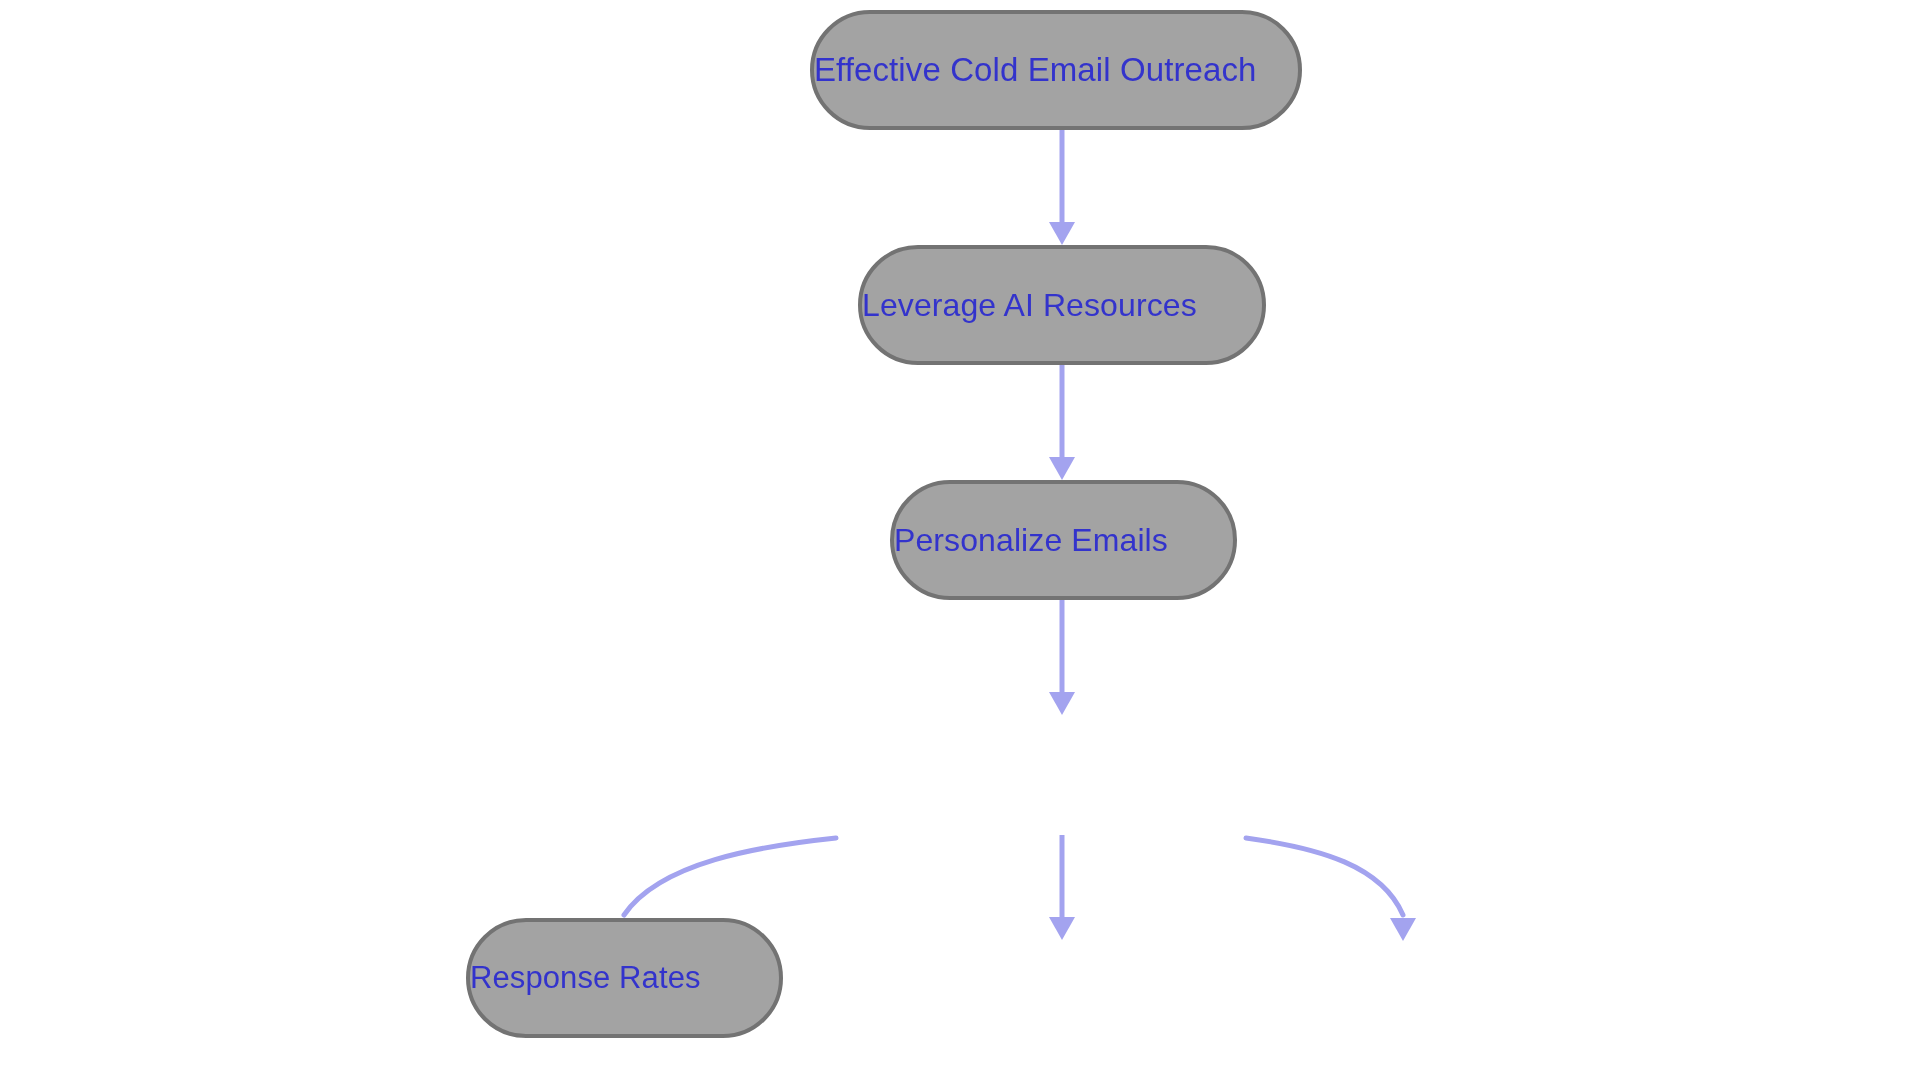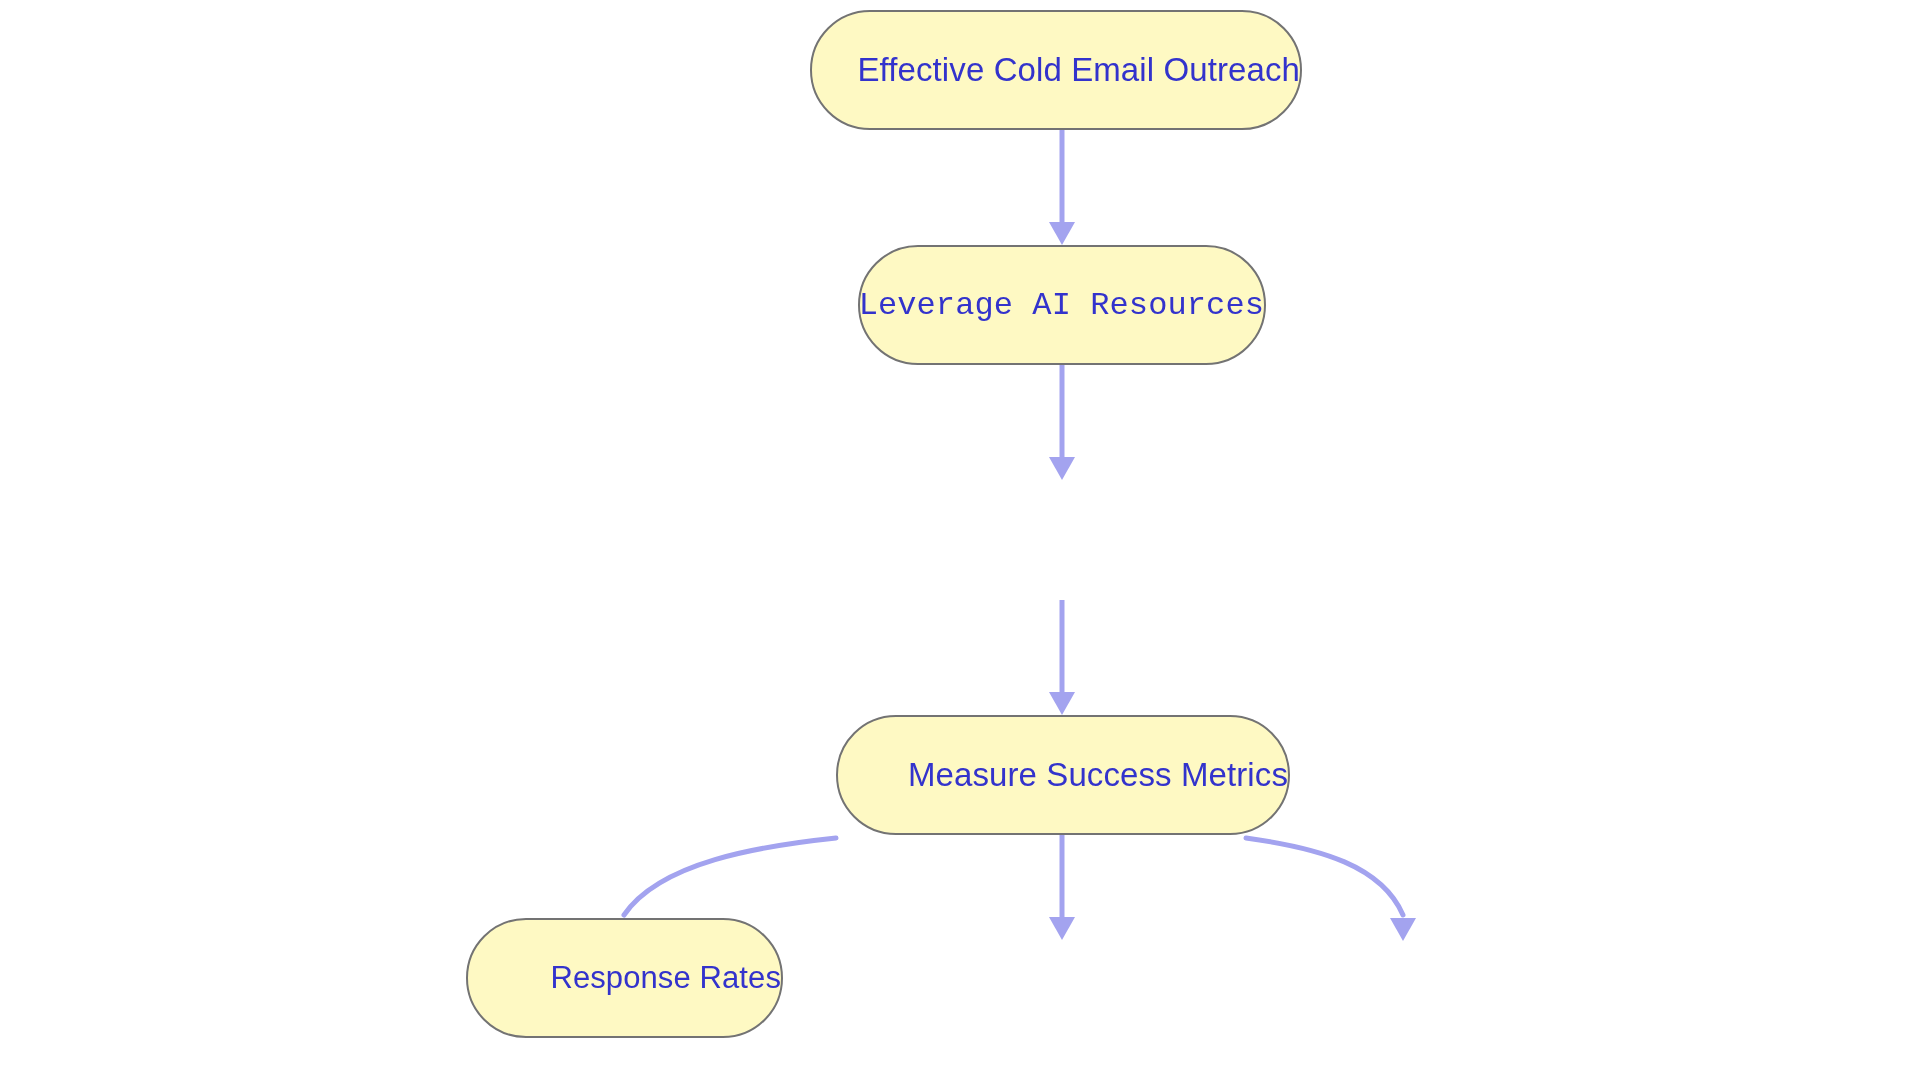--- a/index.html
+++ b/index.html
@@ -22,37 +22,37 @@
     position: absolute;
     left: 0;
     top: 0;
     width: 1920px;
     height: 1083px;
     pointer-events: none;
   }
   .node {
     position: absolute;
     box-sizing: border-box;
-    background: #fef9c3;
-    border: 2px solid #737373;
+    background: #a3a3a3;
+    border: 4px solid #737373;
     border-radius: 999px;
     display: flex;
     align-items: center;
-    justify-content: flex-end;
+    justify-content: flex-start;
     text-align: center;
   }
   .node-label {
     color: #3333cc;
     font-family: "Liberation Sans", sans-serif;
     font-weight: 400;
     white-space: nowrap;
     letter-spacing: 0.1px;
   }
   .node.size-lg .node-label { font-size: 33px; }
-  .node.size-md .node-label { font-size: 32px; font-family: Liberation Mono, monospace; }
+  .node.size-md .node-label { font-size: 32px; }
   .node.size-sm .node-label { font-size: 31px; }
 </style>
 </head>
 <body>
 
 <div id="canvas">
 
   <svg id="edge-layer" viewBox="0 0 1920 1083" width="1920" height="1083" xmlns="http://www.w3.org/2000/svg">
 
     <g>
@@ -87,24 +87,24 @@
   </svg>
 
   <div class="node size-lg" style="left:810px; top:10px; width:492px; height:120px;">
     <span class="node-label">Effective Cold Email Outreach</span>
   </div>
 
   <div class="node size-md" style="left:858px; top:245px; width:408px; height:120px;">
     <span class="node-label">Leverage AI Resources</span>
   </div>
 
+  <div class="node size-md" style="left:890px; top:480px; width:347px; height:120px;">
+    <span class="node-label">Personalize Emails</span>
+  </div>
 
-  <div class="node size-lg" style="left:836px; top:715px; width:454px; height:120px;">
-    <span class="node-label">Measure Success Metrics</span>
-  </div>
 
   <div class="node size-sm" style="left:466px; top:910px; width:317px; height:120px;margin-top:8px;">
     <span class="node-label">Response Rates</span>
   </div>
 
 
 
 </div>
 
 </body></html>

